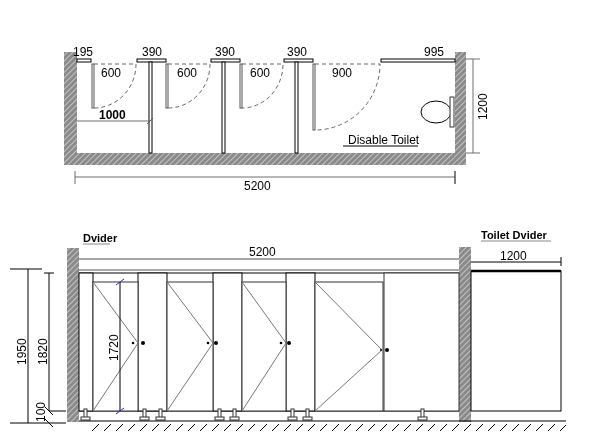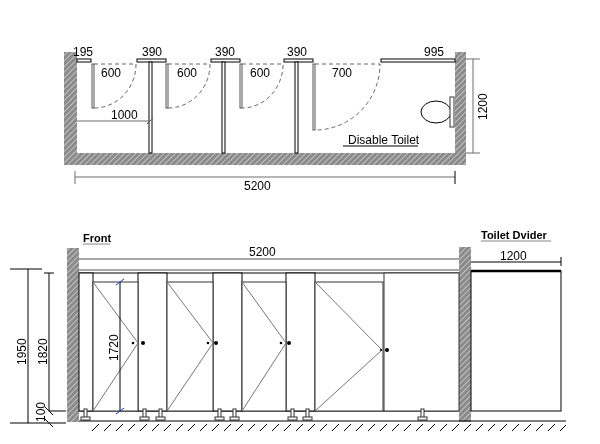--- a/index.html
+++ b/index.html
@@ -197,27 +197,27 @@
   </svg>
 
   <span class="lbl" style="left:73px;top:46px;">195</span>
   <span class="lbl" style="left:142px;top:46px;">390</span>
   <span class="lbl" style="left:215px;top:46px;">390</span>
   <span class="lbl" style="left:287px;top:46px;">390</span>
   <span class="lbl" style="left:408px;top:46px;margin-left:16px;">995</span>
   <span class="lbl" style="left:101px;top:67px;">600</span>
   <span class="lbl" style="left:177px;top:67px;">600</span>
   <span class="lbl" style="left:250px;top:67px;">600</span>
-  <span class="lbl" style="left:332px;top:67px;">700</span>
-  <span class="lbl" style="left:111px;top:109px;">1000</span>
+  <span class="lbl" style="left:332px;top:67px;">900</span>
+  <span class="lbl" style="left:99px;top:109px;font-weight:bold;">1000</span>
   <span class="lbl" style="left:348px;top:134px;">Disable Toilet</span>
   <span class="lbl" style="left:244px;top:180px;">5200</span>
   <span class="lbl v" style="left:477px;top:120px;">1200</span>
 
-  <span class="lbl b" style="left:83px;top:233px;">Front</span>
+  <span class="lbl b" style="left:83px;top:233px;">Dvider</span>
   <span class="lbl b" style="left:481px;top:230px;">Toilet Dvider</span>
   <span class="lbl" style="left:249px;top:246px;">5200</span>
   <span class="lbl" style="left:500px;top:250px;">1200</span>
   <span class="lbl v" style="left:16px;top:365px;">1950</span>
   <span class="lbl v" style="left:37px;top:365px;">1820</span>
   <span class="lbl v" style="left:108px;top:361px;">1720</span>
   <span class="lbl v" style="left:35px;top:422px;">100</span>
 </div>
 
 </body></html>

